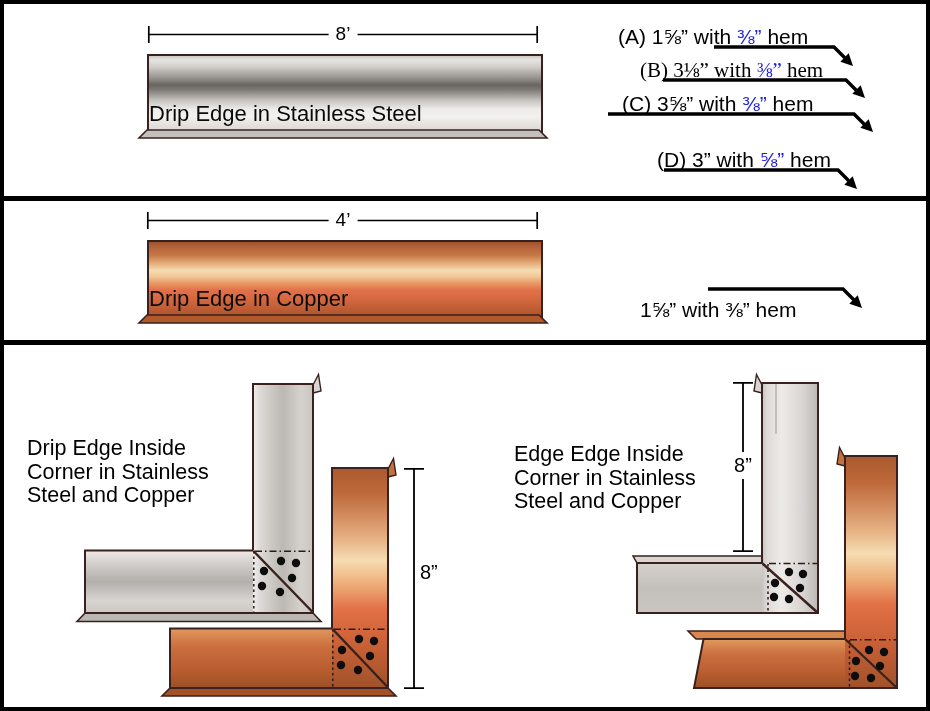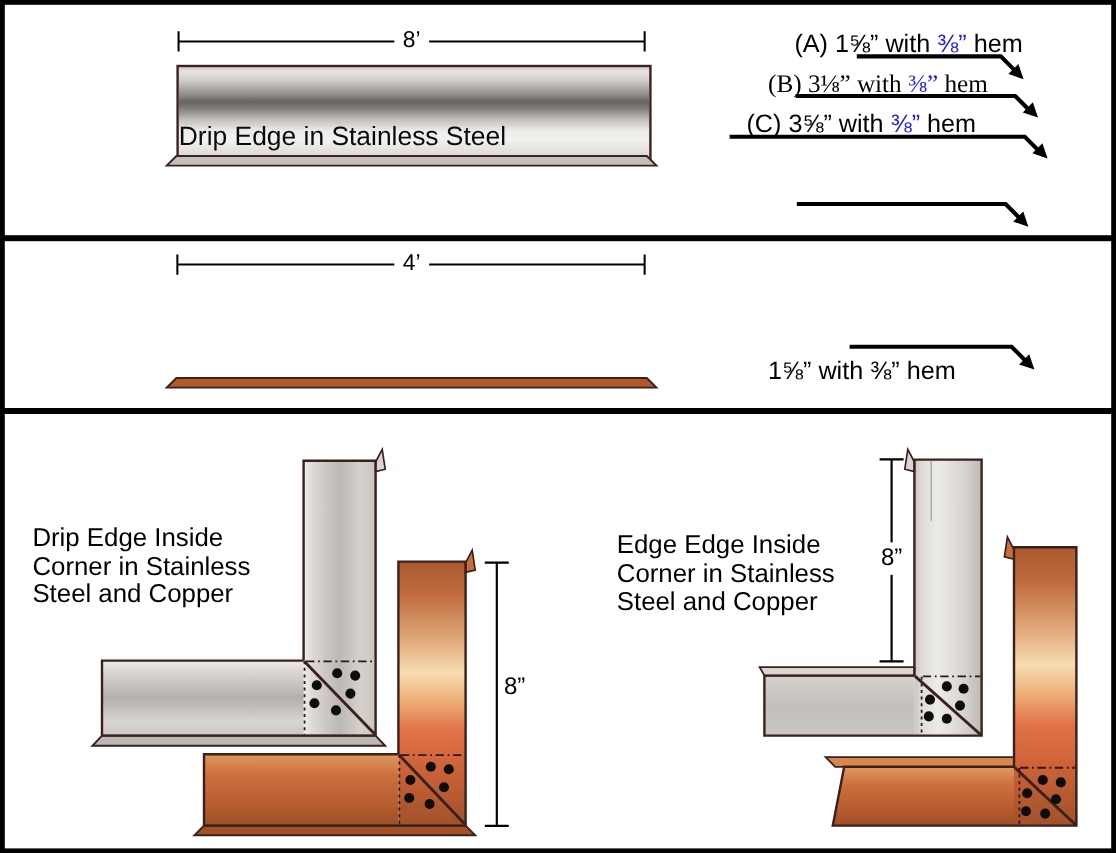--- a/index.html
+++ b/index.html
@@ -29,20 +29,23 @@
 </style>
 </head>
 <body>
 
 <div class="canvas">
 
   <div class="bar steel-bar">
     <div class="bar-label">Drip Edge in Stainless Steel</div>
   </div>
 
+  <div class="bar copper-bar">
+    <div class="bar-label">Drip Edge in Copper</div>
+  </div>
 
   <svg class="overlay" width="930" height="711" viewBox="0 0 930 711">
     <defs>
       <linearGradient id="svSteel" x1="0" y1="0" x2="1" y2="0">
         <stop offset="0" stop-color="#f0eeec"></stop>
           <stop offset="0.12" stop-color="#dcd9d6"></stop>
         <stop offset="0.5" stop-color="#bcb8b4"></stop>
           <stop offset="0.8" stop-color="#d5d2ce"></stop>
         <stop offset="1" stop-color="#c9c6c2"></stop>
       </linearGradient>
@@ -198,28 +201,31 @@
         <circle cx="856" cy="661" r="4.2"></circle>
           <circle cx="855" cy="676" r="4.2"></circle>
           <circle cx="871" cy="678" r="4.2"></circle>
       </g>
     </g>
   </svg>
 
   <div class="txt dimlabel" style="left:343px;top:23px;">8’</div>
   <div class="txt dimlabel" style="left:343px;top:209px;">4’</div>
 
-  <div class="txt opt" style="left:662px;top:25px;">
+  <div class="txt opt" style="left:618px;top:25px;">
     <span>(A) 1⅝” with </span><span class="frac">⅜”</span><span> hem</span>
   </div>
   <div class="txt opt" style="left:640px;top:58px;font-family:Liberation Serif, serif;">
     <span>(B) 3⅛” with </span><span class="frac">⅜”</span><span> hem</span>
   </div>
   <div class="txt opt" style="left:622px;top:92px;">
     <span>(C) 3⅝” with </span><span class="frac">⅜”</span><span> hem</span>
+  </div>
+  <div class="txt opt" style="left:657px;top:148px;">
+    <span>(D) 3” with </span><span class="frac">⅝”</span><span> hem</span>
   </div>
 
   <div class="txt opt" style="left:640px;top:258px;margin-top:40px;">1⅝” with ⅜” hem</div>
 
   <div class="caption" style="left:27px;top:437px;">
     <div>Drip Edge Inside</div>
     <div>Corner in Stainless</div>
     <div>Steel and Copper</div>
   </div>
   <div class="caption" style="left:514px;top:443px;">

